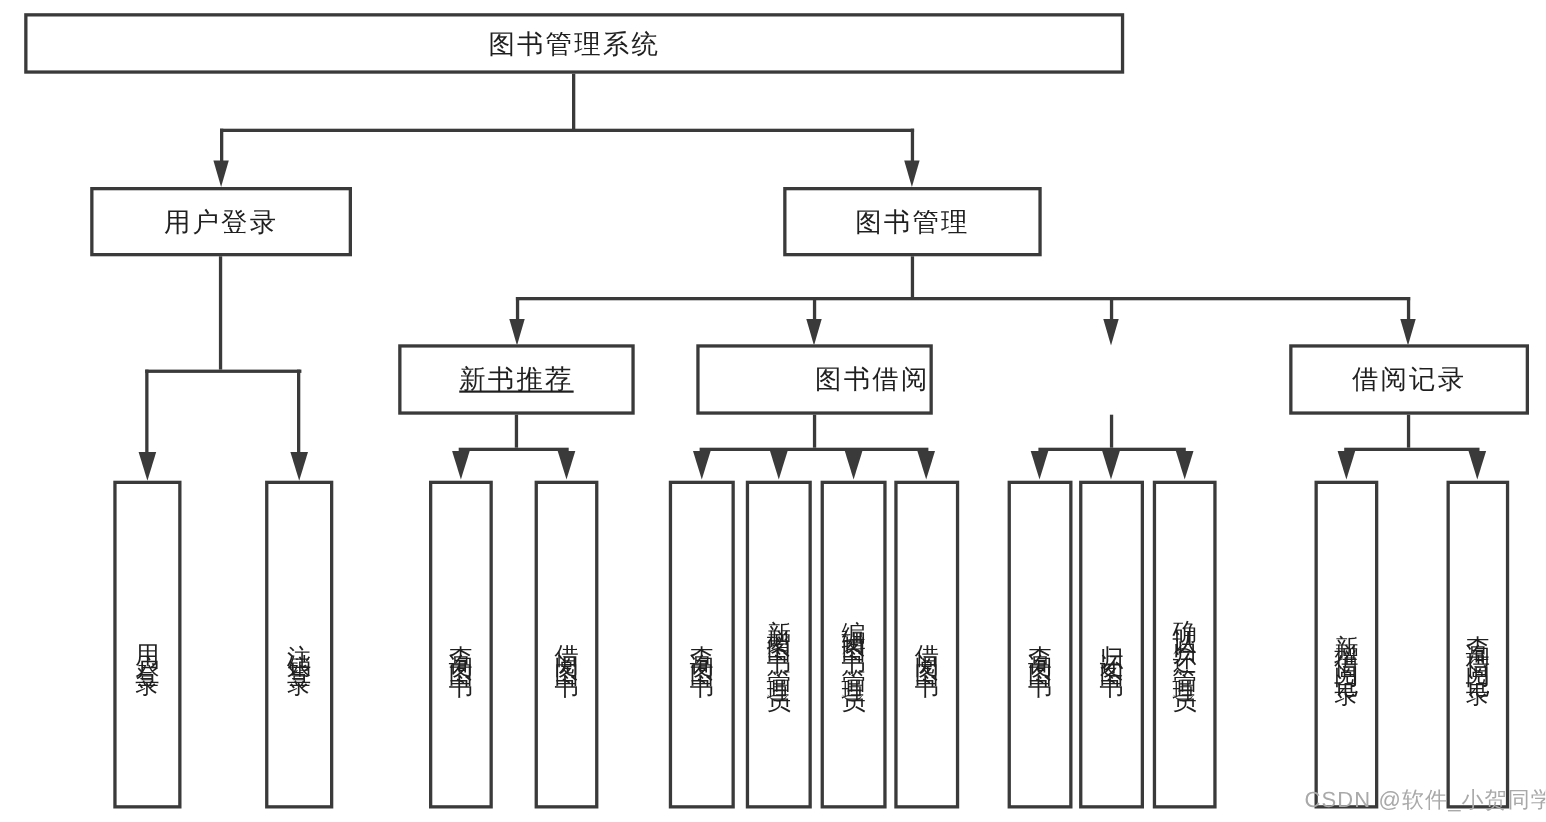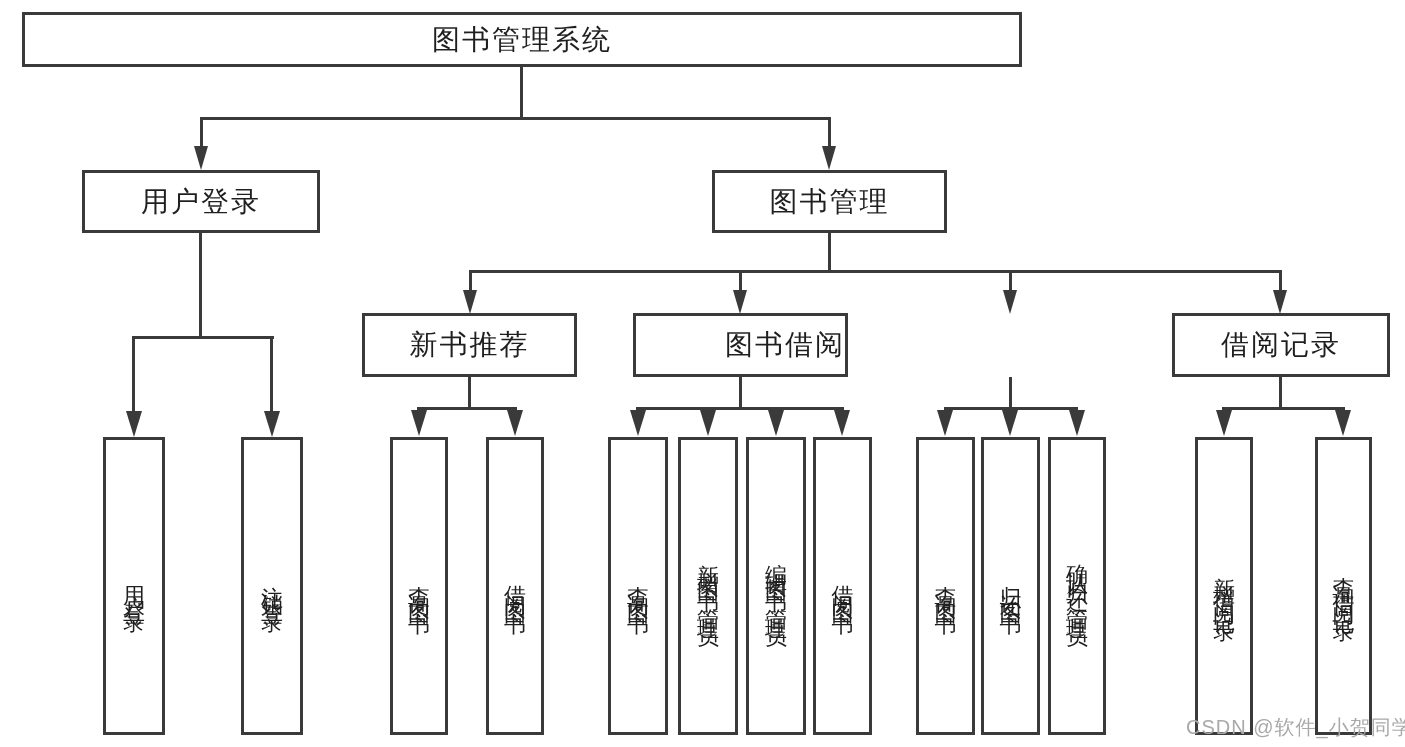--- a/index.html
+++ b/index.html
@@ -10,21 +10,21 @@
   }
   html,body{margin:0;padding:0;background:var(--background);}
   .canvas{
     position:relative;width:1405px;height:747px;background:var(--background);
     font-family:"Liberation Sans","DejaVu Sans",sans-serif;color:var(--text);
     overflow:hidden;
   }
   .node{
     position:absolute;border:3px solid var(--line);background:#fff;
     display:flex;align-items:center;justify-content:center;
-    box-sizing:border-box;font-size:28px;letter-spacing:2px;color:var(--text);
+    box-sizing:border-box;font-size:24px;letter-spacing:2px;color:var(--text);
   }
   .leaf{
     top:437px;height:298px;
     writing-mode:vertical-lr;text-orientation:mixed;
     font-size:22px;letter-spacing:9px;line-height:1;
   }
   .leaf span{display:block;}
   .hline,.vline{position:absolute;background:var(--line);}
   .hline{height:3px;}
   .vline{width:3px;}
@@ -74,21 +74,21 @@
   <div class="hline" style="left:469px;top:270px;width:813px;"></div>
   <div class="vline" style="left:469px;top:270px;height:22px;"></div>
   <div class="vline" style="left:739px;top:270px;height:22px;"></div>
   <div class="vline" style="left:1009px;top:270px;height:22px;"></div>
   <div class="vline" style="left:1279px;top:270px;height:22px;"></div>
   <div class="tri sm" style="left:463px;top:290px;"></div>
   <div class="tri sm" style="left:733px;top:290px;"></div>
   <div class="tri sm" style="left:1003px;top:290px;"></div>
   <div class="tri sm" style="left:1273px;top:290px;"></div>
 
-  <div class="node" style="left:362px;top:313px;width:215px;height:64px;">
+  <div class="node" style="left:362px;top:313px;width:215px;height:64px;text-decoration:underline;">
     <span>新书推荐</span>
   </div>
   <div class="node" style="left:633px;top:313px;width:215px;height:64px;justify-content:flex-end;">
     <span>图书借阅</span>
   </div>
   <div class="node" style="left:1172px;top:313px;width:218px;height:64px;">
     <span>借阅记录</span>
   </div>
 
   <div class="vline" style="left:468px;top:377px;height:30px;"></div>

